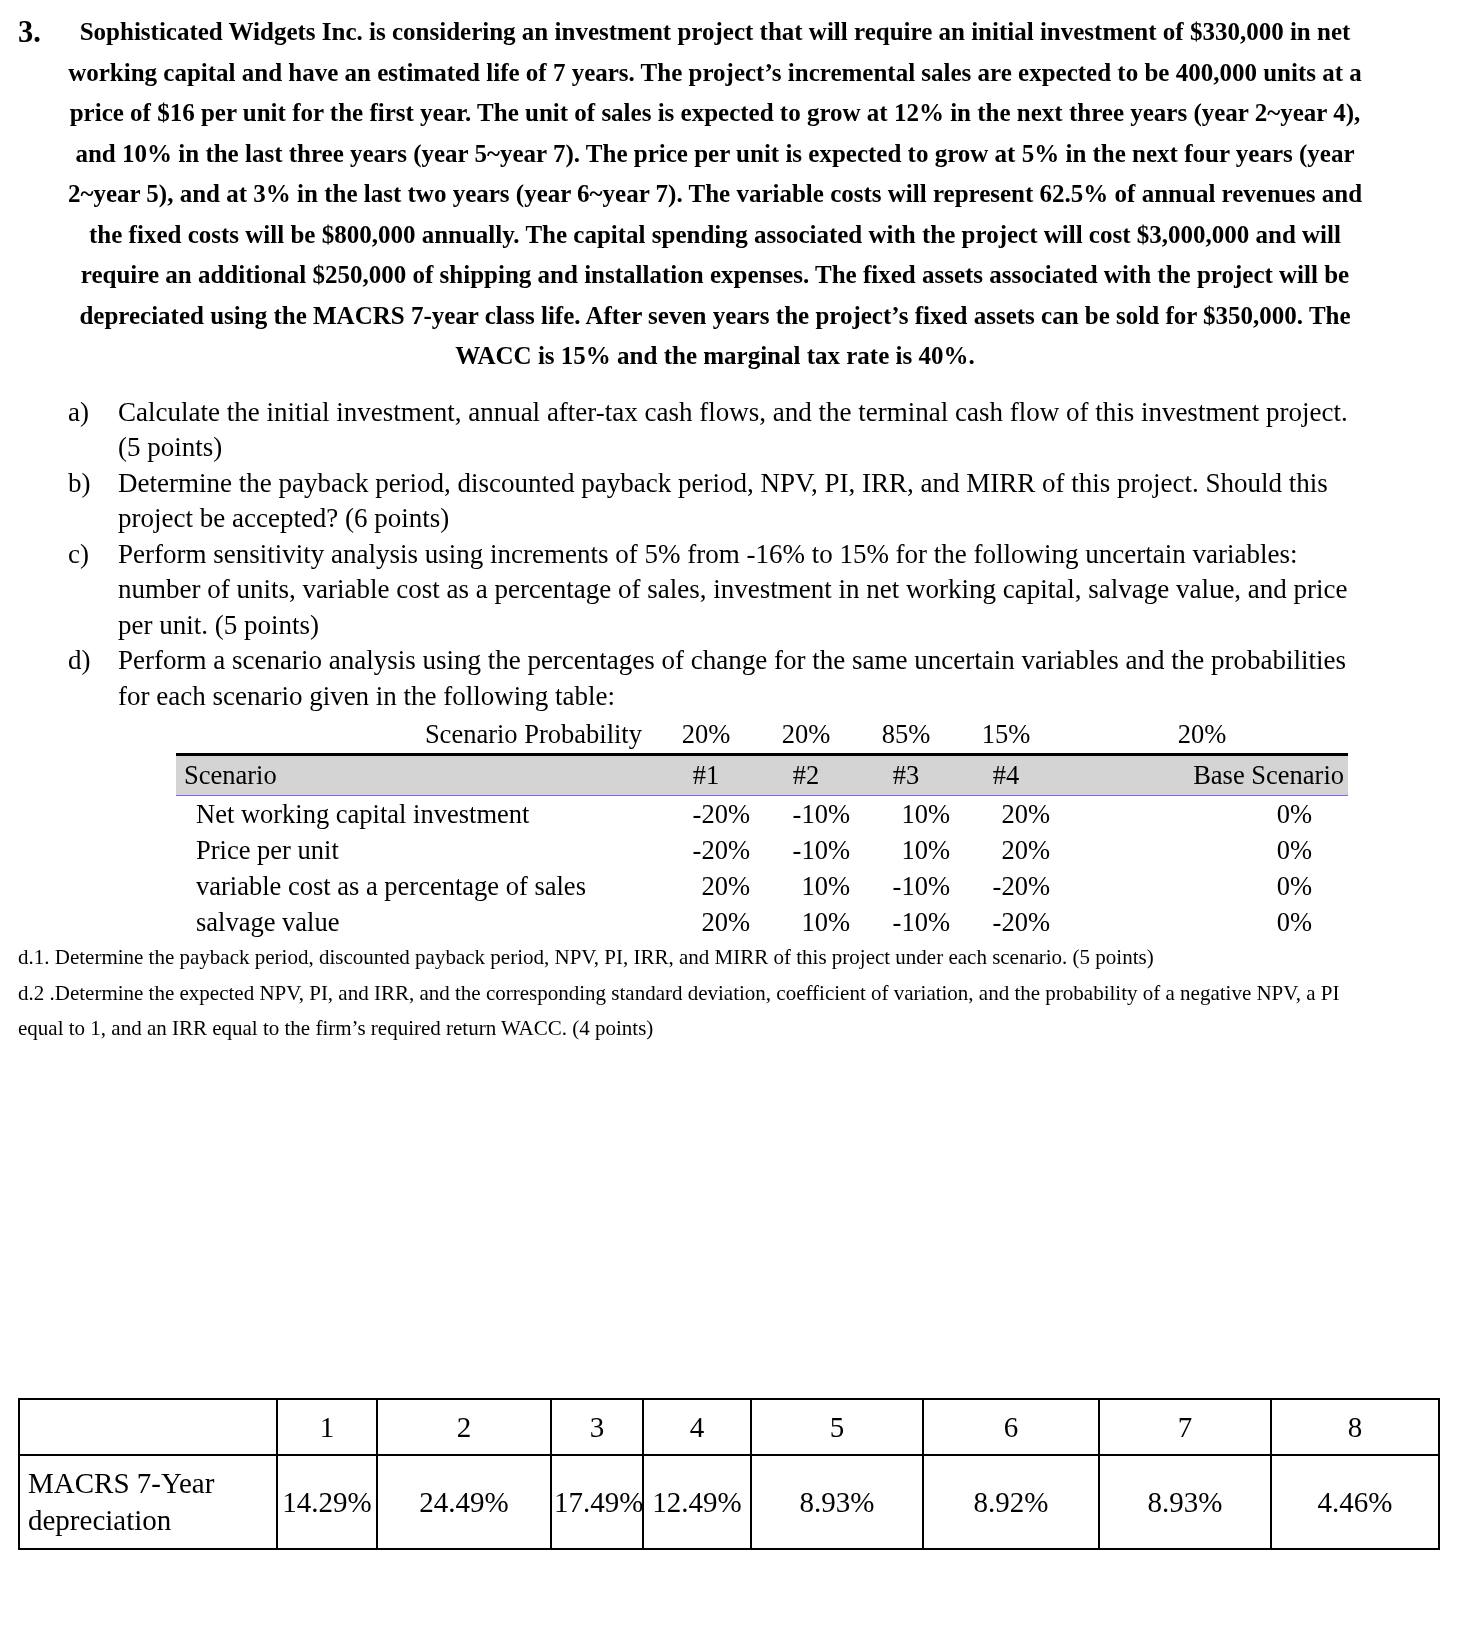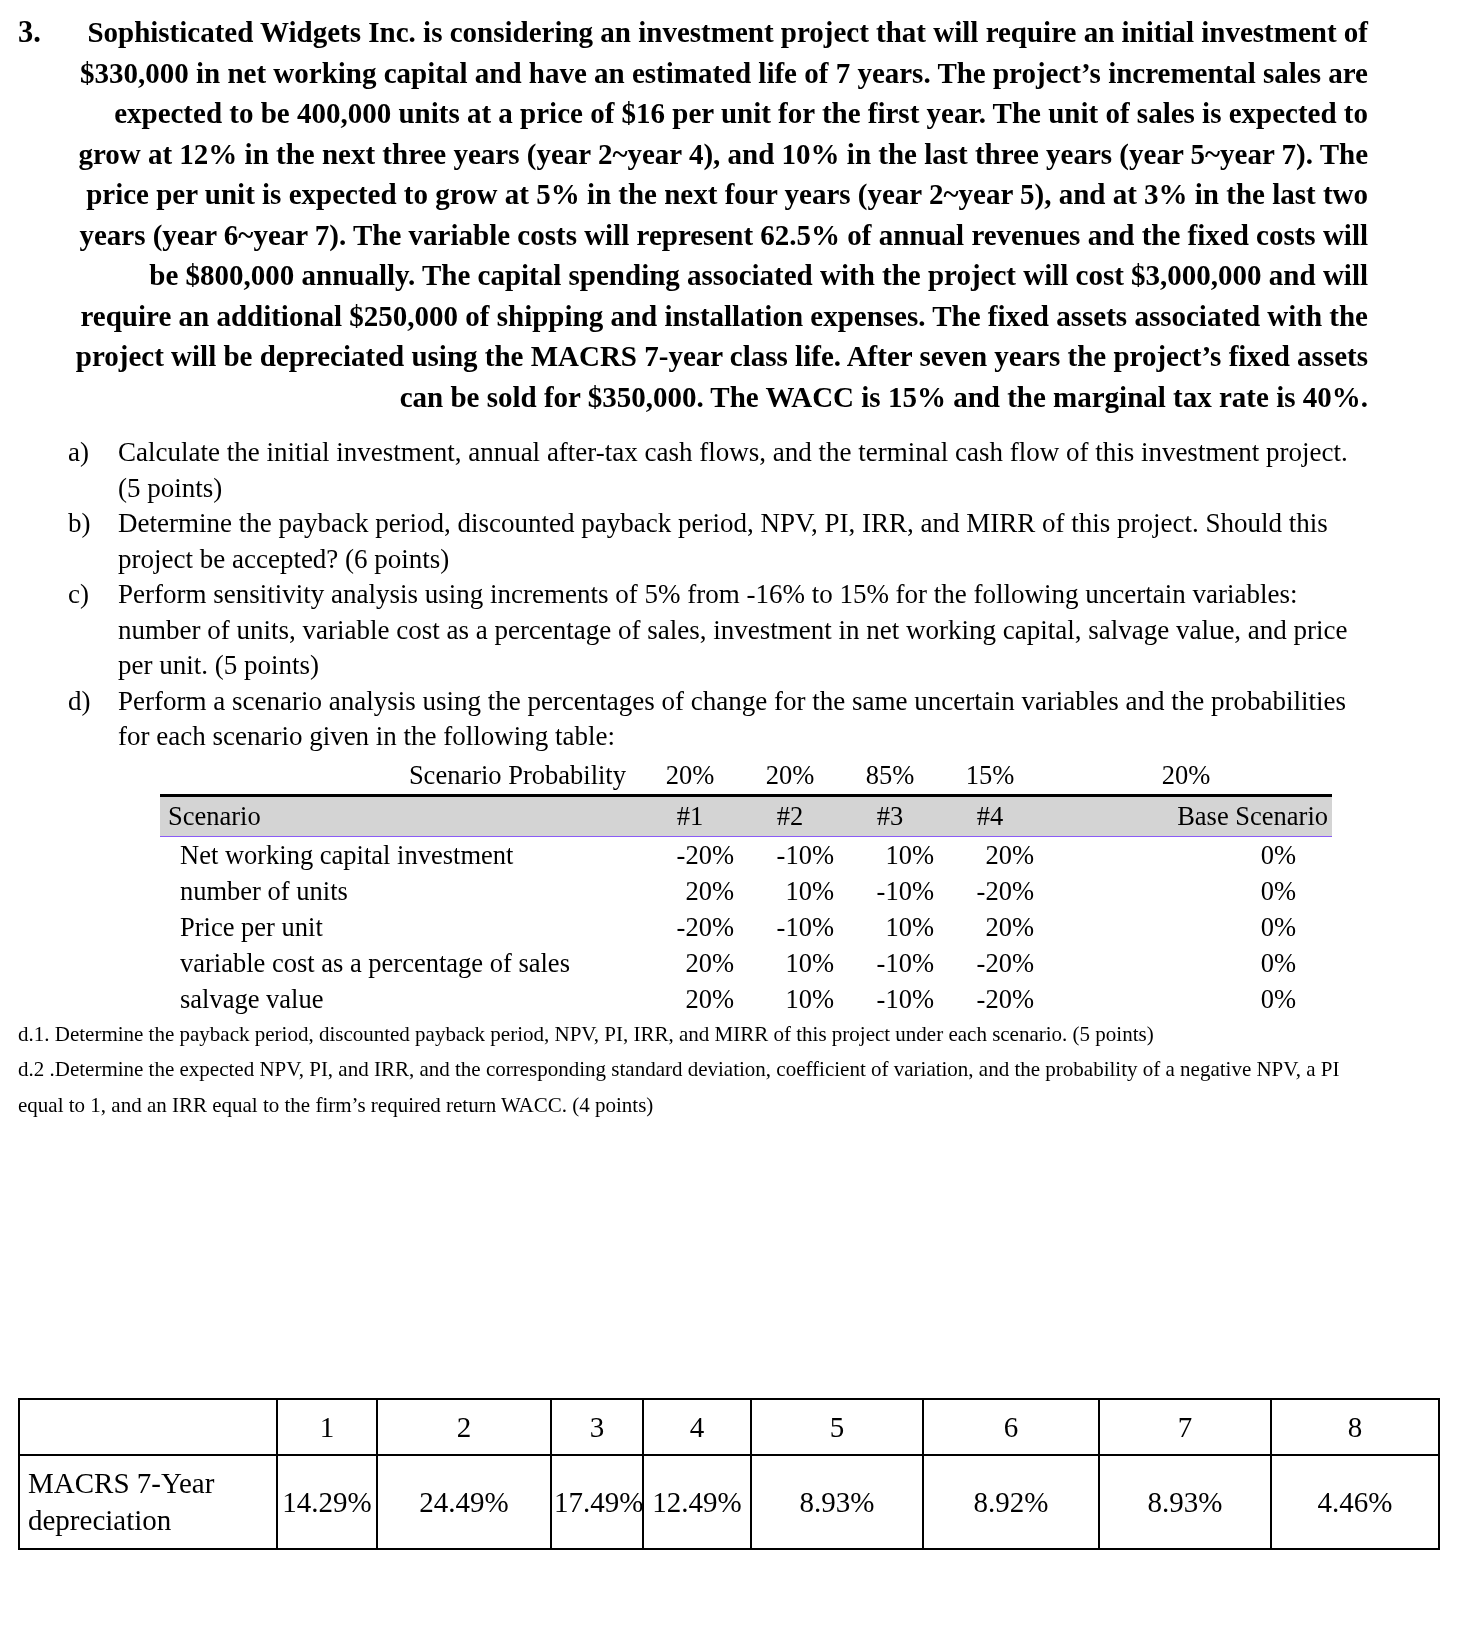--- a/index.html
+++ b/index.html
@@ -33,23 +33,23 @@
   .q-num {
     font-weight: bold;
     font-size: 30.5px;
     line-height: 40.5px;
     width: 44px;
     flex: 0 0 44px;
     text-align: left;
   }
   .q-body {
     font-weight: bold;
-    font-size: 29px;
+    font-size: 25px;
     line-height: 40.5px;
-    text-align: right;
+    text-align: center;
     flex: 1 1 auto;
   }
 
   
   .letter-list {
     padding: 18px 108px 0 68px;
   }
   .li-row {
     display: flex;
     align-items: flex-start;
@@ -59,21 +59,21 @@
   .li-mark {
     flex: 0 0 50px;
     width: 50px;
   }
   .li-text {
     flex: 1 1 auto;
   }
 
   
   .scn-wrap {
-    padding: 2px 0 0 0;
+    padding: 2px 0 0 16px;
     display: flex;
     justify-content: flex-start;
   }
   table.scn {
     border-collapse: collapse;
     font-size: 26.5px;
     line-height: 36px;
     margin-left: 160px;
     width: 1172px;
     table-layout: fixed;
@@ -202,28 +202,20 @@
           <td class="c-s3">#3</td>
           <td class="c-s4">#4</td>
           <td class="c-base">Base Scenario</td>
         </tr>
         <tr class="data-row">
           <td class="c-label">Net working capital investment</td>
           <td class="c-s1">-20%</td>
           <td class="c-s2">-10%</td>
           <td class="c-s3">10%</td>
           <td class="c-s4">20%</td>
-          <td class="c-base">0%</td>
-        </tr>
-        <tr class="data-row">
-          <td class="c-label">number of units</td>
-          <td class="c-s1">20%</td>
-          <td class="c-s2">10%</td>
-          <td class="c-s3">-10%</td>
-          <td class="c-s4">-20%</td>
           <td class="c-base">0%</td>
         </tr>
         <tr class="data-row">
           <td class="c-label">Price per unit</td>
           <td class="c-s1">-20%</td>
           <td class="c-s2">-10%</td>
           <td class="c-s3">10%</td>
           <td class="c-s4">20%</td>
           <td class="c-base">0%</td>
         </tr>

